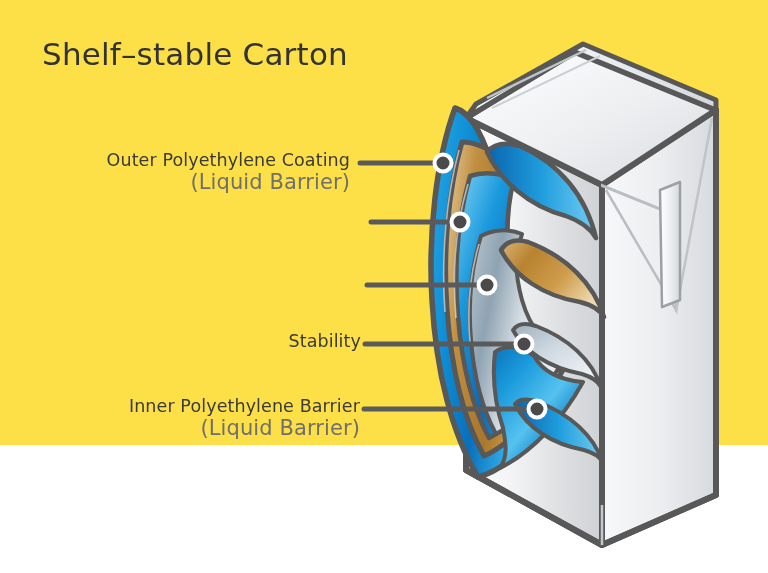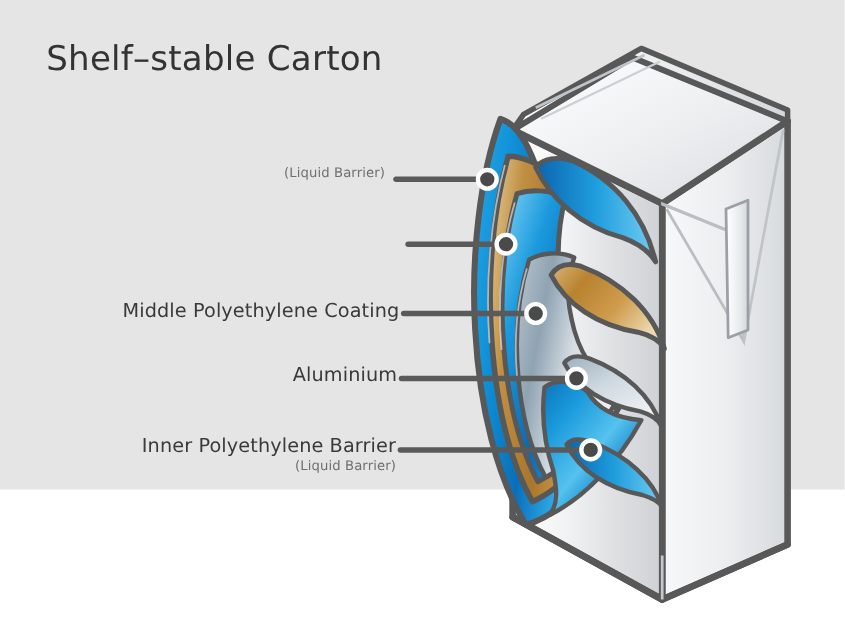--- a/index.html
+++ b/index.html
@@ -12,21 +12,21 @@
     height: 573px;
     position: relative;
     overflow: hidden;
     font-family: "DejaVu Sans", sans-serif;
   }
   #stage {
     position: absolute;
     left: 0; top: 0;
     width: 768px;
     height: 445px;
-    background: #e5e5e5;
+    background: #fde047;
   }
   #page-title {
     position: absolute;
     left: 42px;
     top: 36px;
     font-family: "DejaVu Sans", sans-serif;
     font-size: 31px;
     font-weight: 400;
     letter-spacing: 0.2px;
     color: #333333;
@@ -38,21 +38,21 @@
     white-space: nowrap;
     font-family: "DejaVu Sans", sans-serif;
   }
   .label-main {
     font-size: 17.5px;
     color: #3a3a3a;
     line-height: 1.12;
     letter-spacing: 0.1px;
   }
   .label-sub {
-    font-size: 12px;
+    font-size: 21px;
     color: #6f6f6f;
     line-height: 1.14;
     letter-spacing: 0.1px;
   }
   #artwork {
     position: absolute;
     left: 0; top: 0;
     width: 768px;
     height: 573px;
   }
@@ -261,30 +261,28 @@
     <g>
       <circle cx="443" cy="163" r="8.5" fill="#4a4a4a" stroke="#ffffff" stroke-width="4"></circle>
       <circle cx="460" cy="222" r="8.5" fill="#4a4a4a" stroke="#ffffff" stroke-width="4"></circle>
       <circle cx="487" cy="285" r="8.5" fill="#4a4a4a" stroke="#ffffff" stroke-width="4"></circle>
       <circle cx="524" cy="344" r="8.5" fill="#4a4a4a" stroke="#ffffff" stroke-width="4"></circle>
       <circle cx="537" cy="409" r="8.5" fill="#4a4a4a" stroke="#ffffff" stroke-width="4"></circle>
     </g>
   </svg>
 
   <div class="label-block" style="right:418px; top:151px;">
+    <div class="label-main">Outer Polyethylene Coating</div>
     <div class="label-sub">(Liquid Barrier)</div>
   </div>
 
 
-  <div class="label-block" style="right:405px; top:274px;">
-    <div class="label-main">Middle Polyethylene Coating</div>
-  </div>
 
   <div class="label-block" style="right:407px; top:332px;">
-    <div class="label-main">Aluminium</div>
+    <div class="label-main">Stability</div>
   </div>
 
   <div class="label-block" style="right:408px; top:397px;">
     <div class="label-main">Inner Polyethylene Barrier</div>
     <div class="label-sub">(Liquid Barrier)</div>
   </div>
 
 </div>
 
 </body></html>

